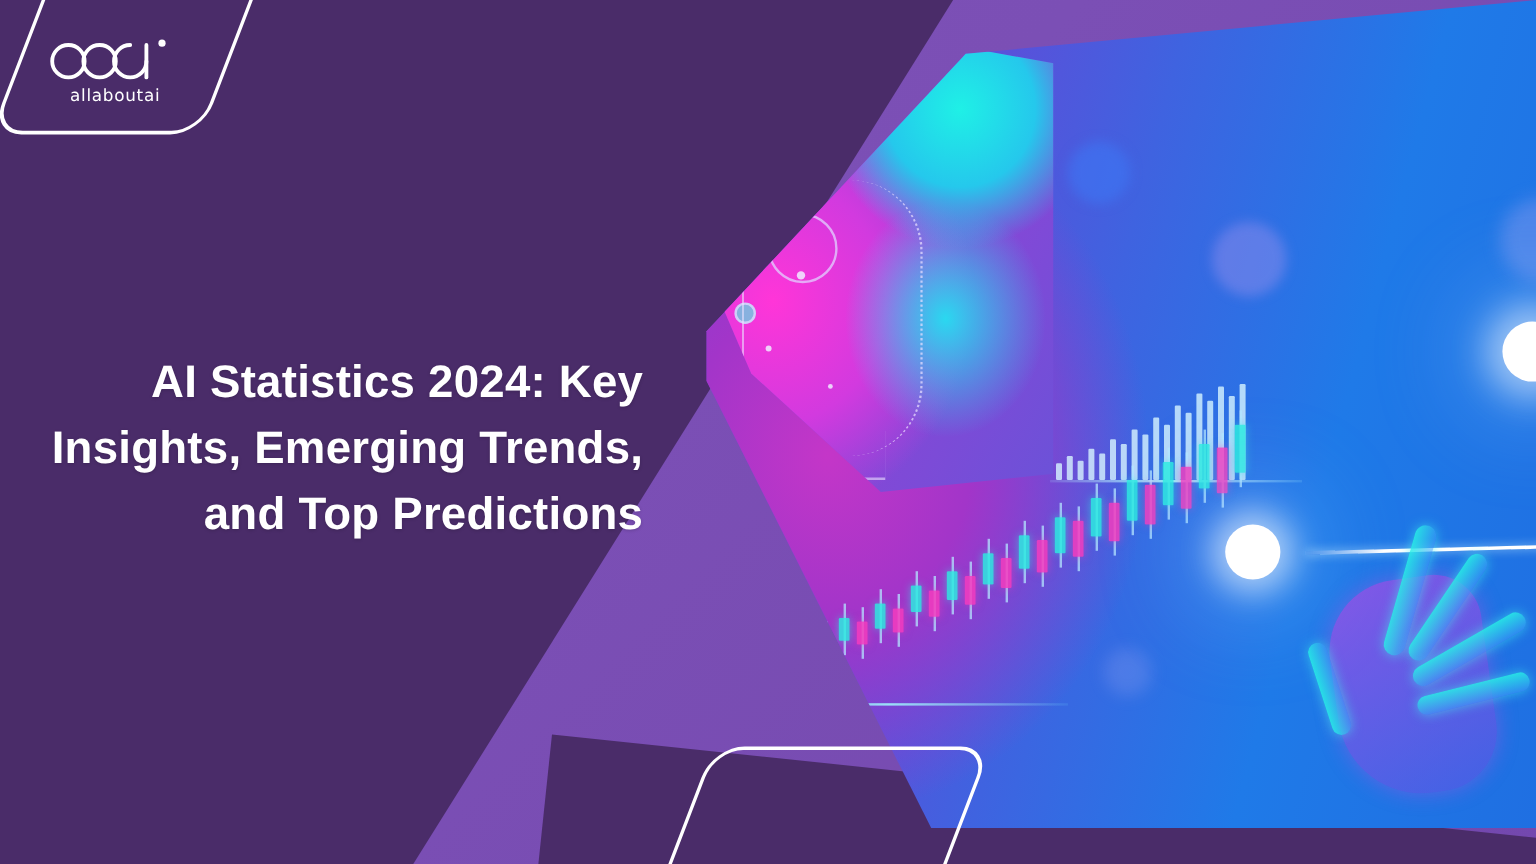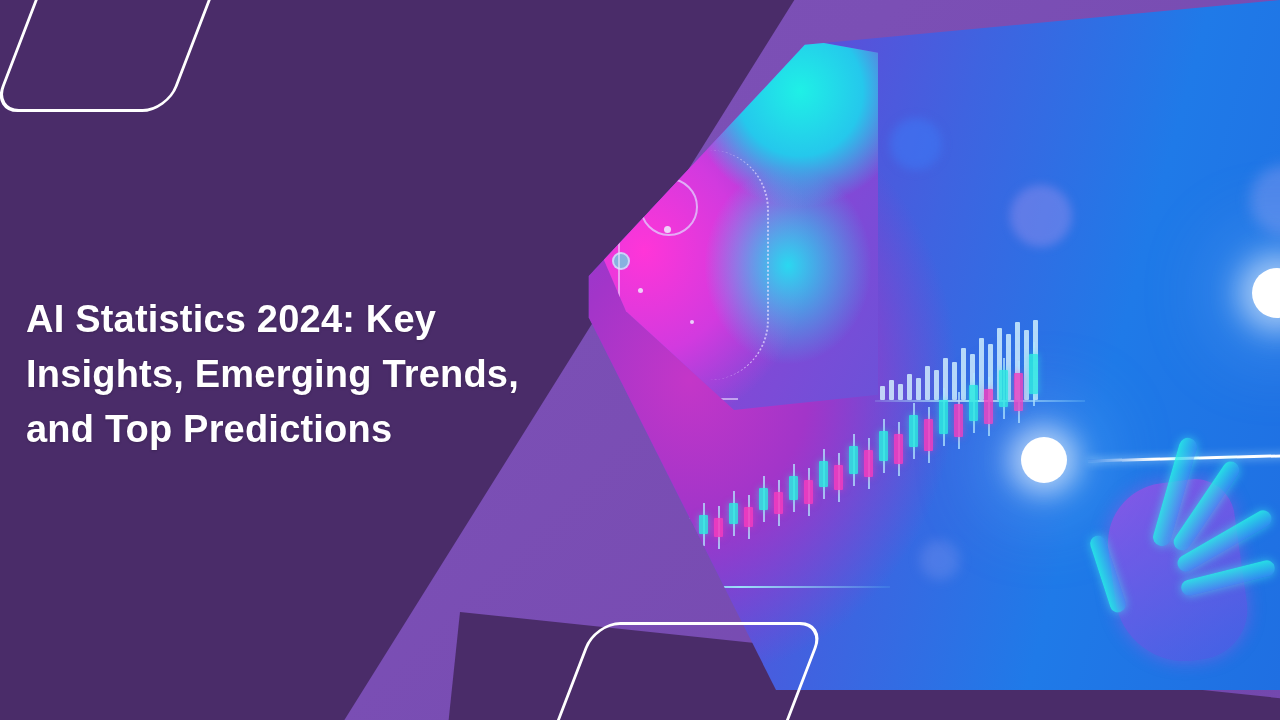--- a/index.html
+++ b/index.html
@@ -153,21 +153,21 @@
     font-family:"DejaVu Sans", sans-serif;
   }
 
   
   .headline {
     position:absolute; left:26px; top:292px; width:510px;
     color:#ffffff;
     font-size:38px;
     line-height:55px;
     font-weight:bold;
-    text-align:left;
+    text-align:right;
     letter-spacing:.2px;
     text-shadow:0 1px 3px rgba(0,0,0,.18);
   }
 </style>
 </head>
 <body>
 
 <div class="stage">
 
   <div class="bg-base"></div>
@@ -292,16 +292,28 @@
       <div class="finger" style="left:104px;top:24px;width:17px;height:104px;transform:rotate(34deg);"></div>
       <div class="finger" style="left:122px;top:58px;width:17px;height:106px;transform:rotate(60deg);"></div>
       <div class="finger" style="left:126px;top:100px;width:16px;height:96px;transform:rotate(76deg);"></div>
       <div class="finger" style="left:6px;top:104px;width:16px;height:80px;transform:rotate(-18deg);"></div>
     </div>
   </div>
 
   <div class="rhombus rh-top"></div>
   <div class="rhombus rh-bottom"></div>
 
+  <div class="logo">
+    <div class="logo-mark">
+      <svg width="104" height="40" viewBox="0 0 104 40" fill="none" xmlns="http://www.w3.org/2000/svg">
+        <circle cx="17" cy="23" r="13.5" stroke="#ffffff" stroke-width="3.2"></circle>
+        <circle cx="43" cy="23" r="13.5" stroke="#ffffff" stroke-width="3.2"></circle>
+        <path d="M82 9.5v27" stroke="#ffffff" stroke-width="3.2" stroke-linecap="round"></path>
+        <path d="M82 23a13.5 13.5 0 1 1-13.5-13.5" stroke="#ffffff" stroke-width="3.2" stroke-linecap="round"></path>
+        <circle cx="95" cy="8" r="3" fill="#ffffff"></circle>
+      </svg>
+    </div>
+    <div class="logo-sub">allaboutai</div>
+  </div>
 
   <h1 class="headline">AI Statistics 2024: Key Insights, Emerging Trends, and Top Predictions</h1>
 
 </div>
 
 </body></html>

